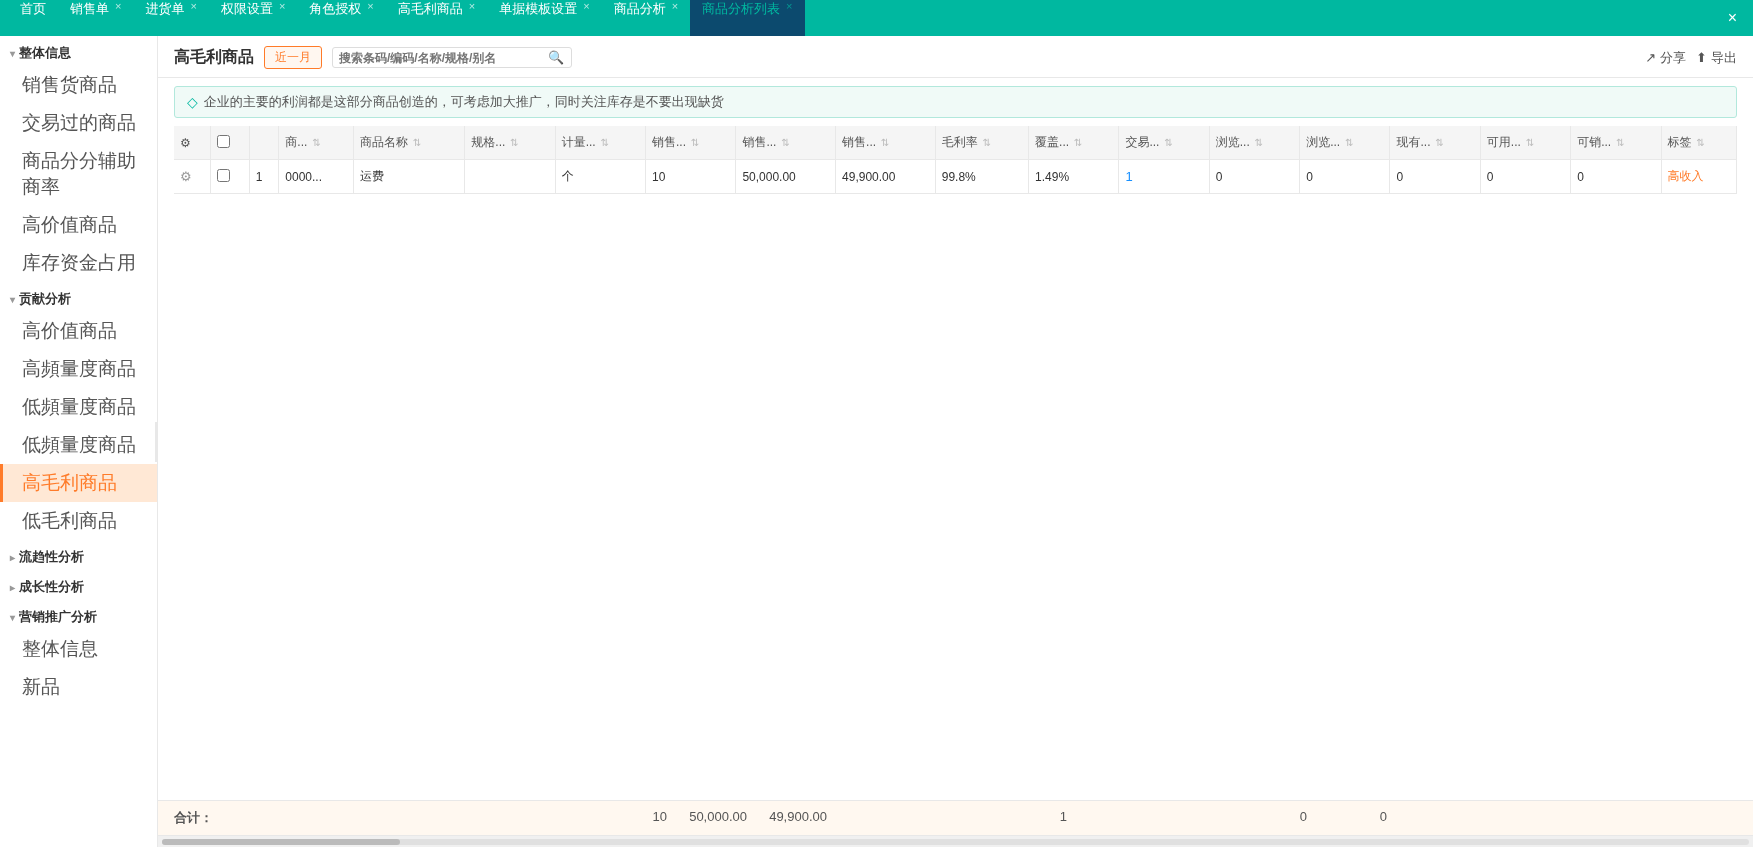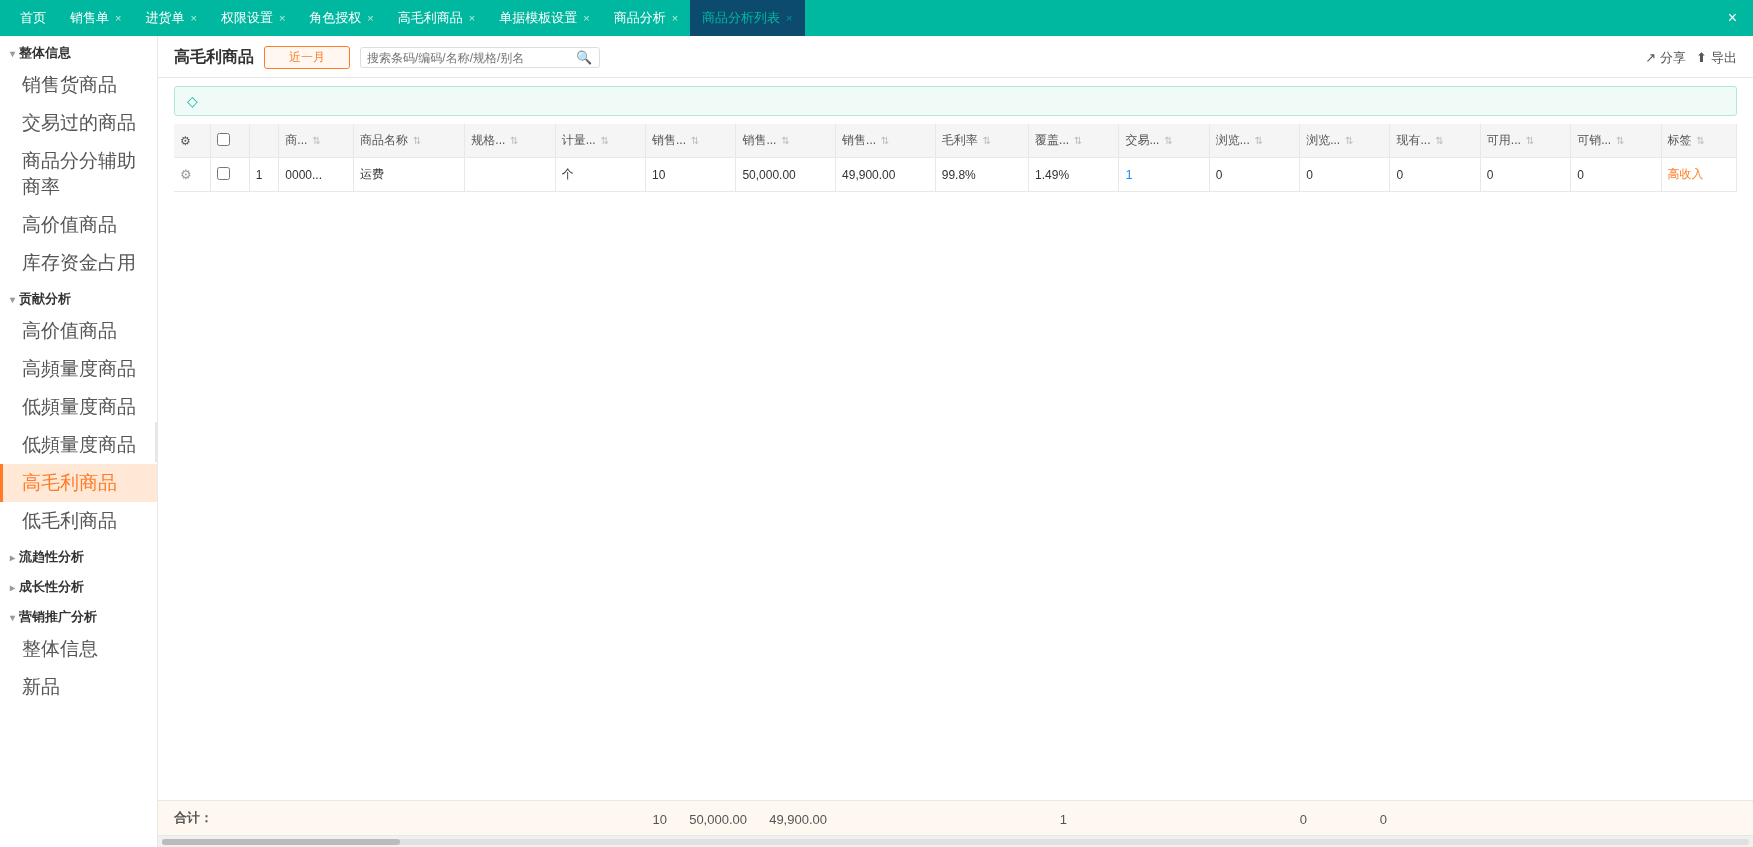--- a/index.html
+++ b/index.html
@@ -10,22 +10,21 @@
       display: flex;
       align-items: center;
       background: #00b8a0;
       height: 36px;
       padding: 0 8px;
       color: #fff;
       flex-shrink: 0;
     }
     .top-nav .nav-item {
       display: flex;
-      align-items: center;
-      padding: 8px 12px;
+      padding: 0 12px;
       height: 100%;
       cursor: pointer;
       white-space: nowrap;
       font-size: 13px;
       color: #fff;
       position: relative;
     }
     .top-nav .nav-item.active { background: #0c4a6e; color: #00b8a0; }
     .top-nav .nav-item .close-icon { margin-left: 6px; font-size: 11px; opacity: 0.7; }
     .top-nav .nav-item.active .close-icon { color: #00b8a0; }
@@ -107,40 +106,41 @@
       font-size: 16px;
       font-weight: bold;
       color: #333;
       white-space: nowrap;
     }
     .filter-btn {
       background: #fff7f0;
       color: #ff7b29;
       border: 1px solid #ff7b29;
       border-radius: 3px;
-      padding: 2px 24px;
+      padding: 2px 10px;
       cursor: pointer;
       font-size: 12px;
       white-space: nowrap;
     }
     .search-box {
       display: flex;
       align-items: center;
       border: 1px solid #ddd;
       border-radius: 3px;
       padding: 2px 6px;
       flex: 1;
       max-width: 240px;
     }
     .search-box input {
       border: none;
       outline: none;
       font-size: 12px;
       width: 100%;
       color: #999;
+      font-weight: bold;
     }
     .search-icon { color: #999; font-size: 13px; cursor: pointer; }
     .header-actions { margin-left: auto; display: flex; gap: 10px; align-items: center; }
     .action-btn {
       display: flex;
       align-items: center;
       gap: 4px;
       color: #555;
       cursor: pointer;
       font-size: 13px;
@@ -194,21 +194,21 @@
       font-size: 12px;
       color: #333;
       white-space: nowrap;
     }
     .tag-high { color: #ff7b29; font-size: 12px; }
     td a { color: #1890ff; text-decoration: none; }
 
     
     .table-footer {
       display: flex;
-      align-items: flex-end;
+      align-items: flex-start;
       padding: 8px 16px;
       background: #fff8f0;
       border-top: 1px solid #e8e8e8;
       font-size: 13px;
       color: #555;
       flex-shrink: 0;
     }
     .table-footer .label { margin-right: 20px; font-weight: bold; }
     .footer-cell {
       min-width: 80px;
@@ -342,20 +342,21 @@
         </div>
         <div class="action-btn">
           <span>⬆</span>
           <span>导出</span>
         </div>
       </div>
     </div>
 
     <div class="notice-bar">
       <span class="notice-icon">◇</span>
+      <span>企业的主要的利润都是这部分商品创造的，可考虑加大推广，同时关注库存是不要出现缺货</span>
     </div>
 
     <div class="table-area">
       <table>
         <thead id="table-head">
             <tr>
               <th>⚙</th>
               <th><input type="checkbox" style=""></th>
               <th></th>
               <th>商...<span class="sort-icon"> ⇅</span></th>

